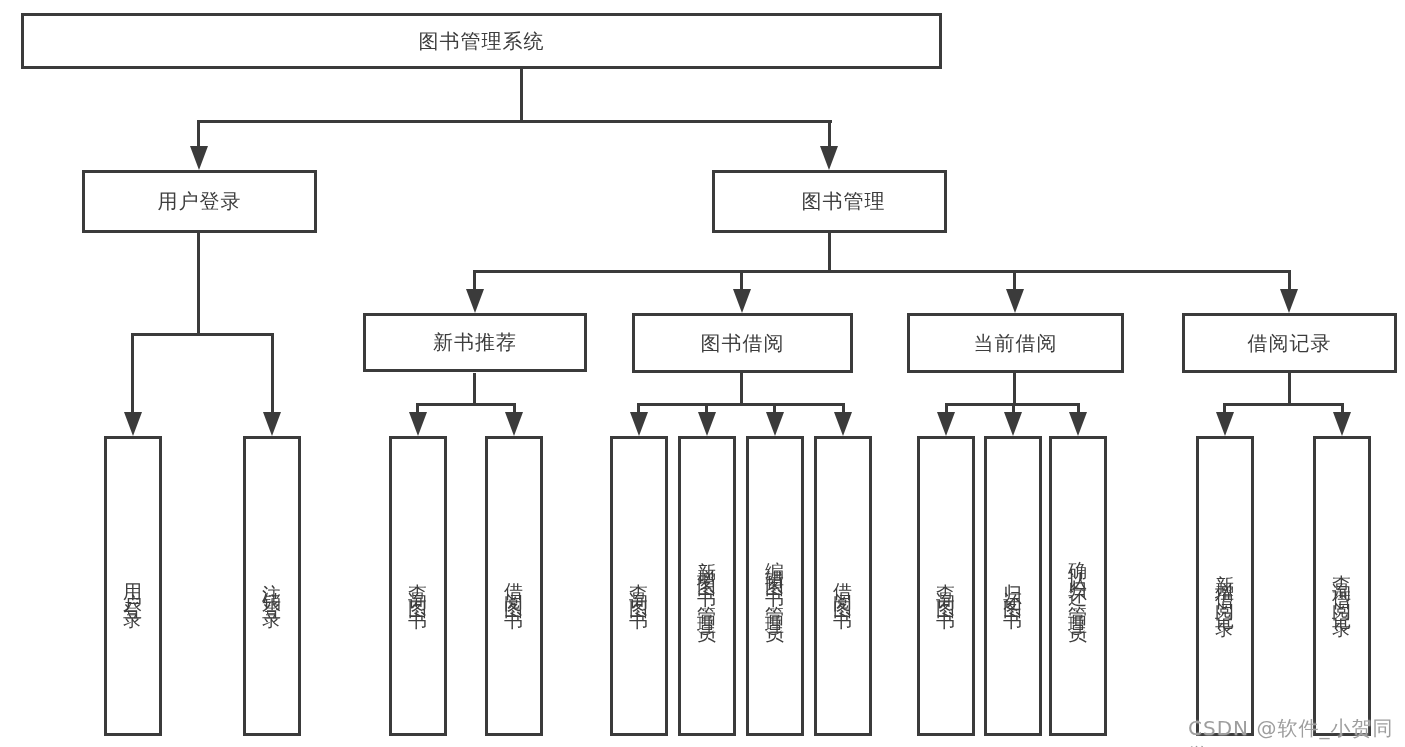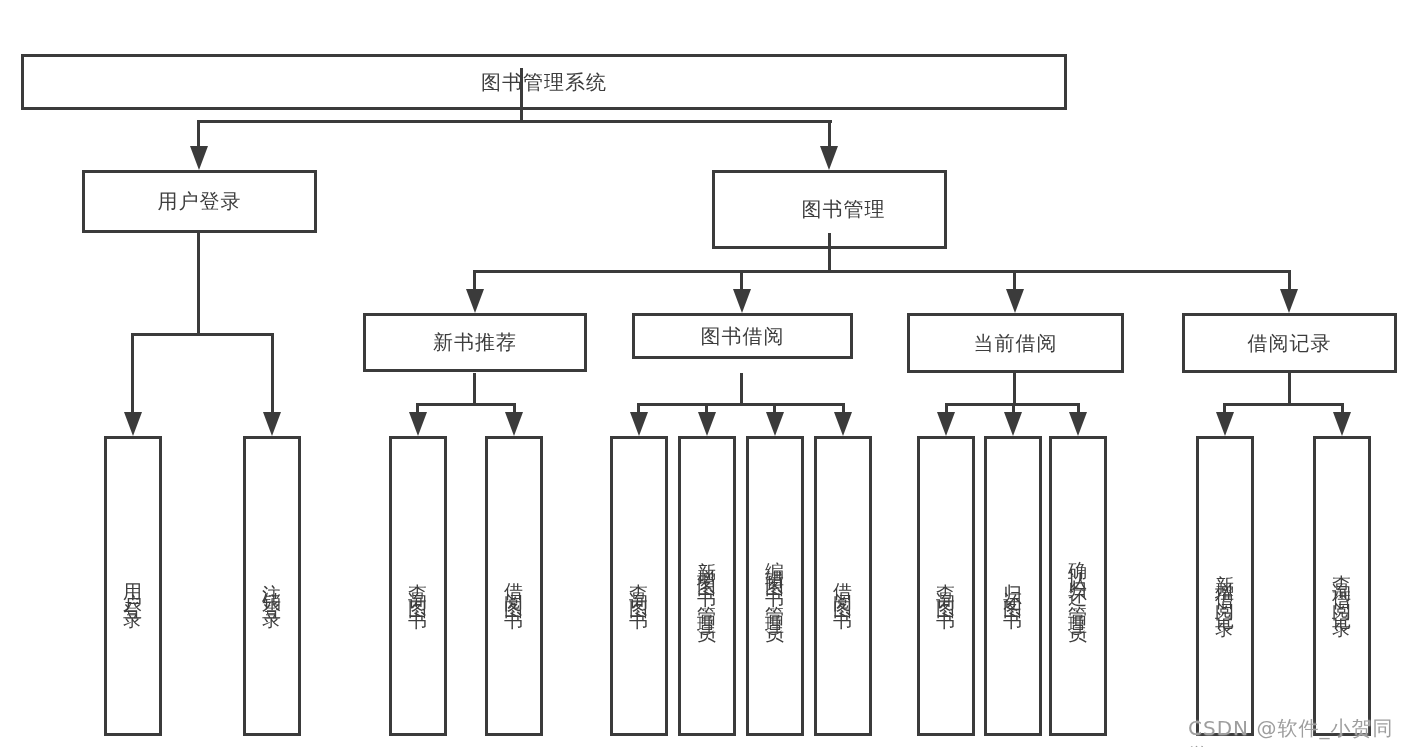--- a/index.html
+++ b/index.html
@@ -29,35 +29,35 @@
     position:absolute;left:1188px;top:715px;z-index:5;
     color:#9e9e9e;font-size:20px;letter-spacing:1px;
     text-shadow:0 0 2px #ffffff;
   }
 </style>
 </head>
 <body>
 
 <div id="canvas">
 
-  <div class="box" style="left:21px;top:13px;width:1046px;height:56px;margin-top:41px;">
+  <div class="box" style="left:21px;top:13px;width:921px;height:56px;">
     <span>图书管理系统</span>
   </div>
 
   <div class="box" style="left:82px;top:170px;width:235px;height:63px;">
     <span>用户登录</span>
   </div>
-  <div class="box" style="left:712px;top:170px;width:235px;height:79px;padding-left:28px;">
+  <div class="box" style="left:712px;top:170px;width:235px;height:63px;padding-left:28px;">
     <span>图书管理</span>
   </div>
 
   <div class="box" style="left:363px;top:313px;width:224px;height:59px;">
     <span>新书推荐</span>
   </div>
-  <div class="box" style="left:632px;top:313px;width:221px;height:46px;">
+  <div class="box" style="left:632px;top:313px;width:221px;height:60px;">
     <span>图书借阅</span>
   </div>
   <div class="box" style="left:907px;top:313px;width:217px;height:60px;">
     <span>当前借阅</span>
   </div>
   <div class="box" style="left:1182px;top:313px;width:215px;height:60px;font-family:Liberation Mono, monospace;">
     <span>借阅记录</span>
   </div>
 
   <div class="box leaf" style="left:104px;top:436px;width:58px;height:300px;">

